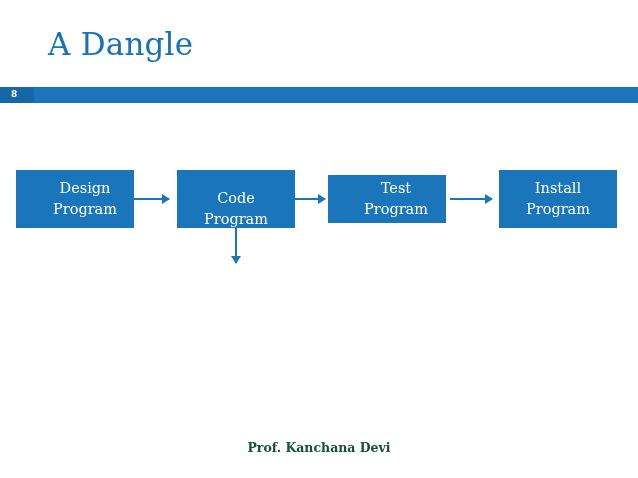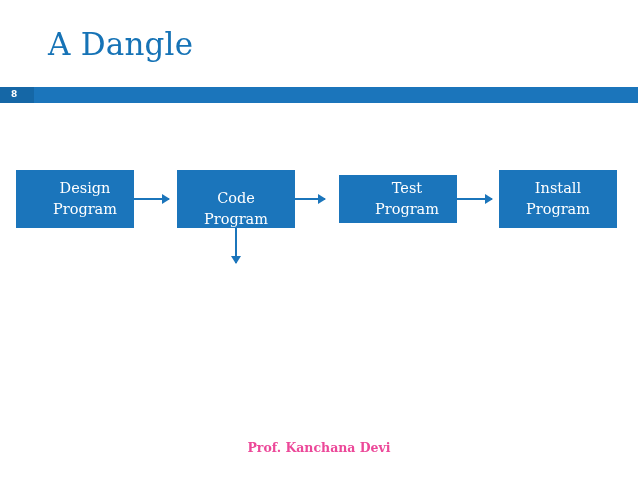--- a/index.html
+++ b/index.html
@@ -68,21 +68,21 @@
     justify-content: center;
     text-align: center;
     font-family: "DejaVu Serif", serif;
     font-size: 14.5px;
     line-height: 1.45;
     box-sizing: border-box;
     padding: 0 6px;
   }
   #box-design  { left: 16px;  top: 170px; width: 118px; height: 58px; }
   #box-code    { left: 177px; top: 170px; width: 118px; height: 58px; }
-  #box-test    { left: 339px; top: 175px; width: 118px; height: 48px; padding-left: 24px; }
+  #box-test    { left: 328px; top: 175px; width: 118px; height: 48px; padding-left: 24px; }
   #box-install { left: 499px; top: 170px; width: 118px; height: 58px; align-items: center; }
   #box-manual  { left: 177px; top: 270px; width: 118px; height: 52px; }
 
   
   .arrow-h {
     position: absolute;
     height: 2px;
     background: #1b75bb;
   }
   .arrow-h::after {
@@ -117,21 +117,21 @@
   #arrow-4 { left: 235px; top: 228px; height: 35px; }
 
   
   .footer-text {
     position: absolute;
     left: 0;
     top: 440px;
     width: 638px;
     text-align: center;
     font-size: 12.5px;
-    color: #ec4899;
+    color: #14532d;
     font-family: "DejaVu Serif", serif;
     font-weight: bold;
   }
 </style>
 </head>
 <body>
 
 <div class="slide">
 
   <div class="slide-title">A Dangle</div>

